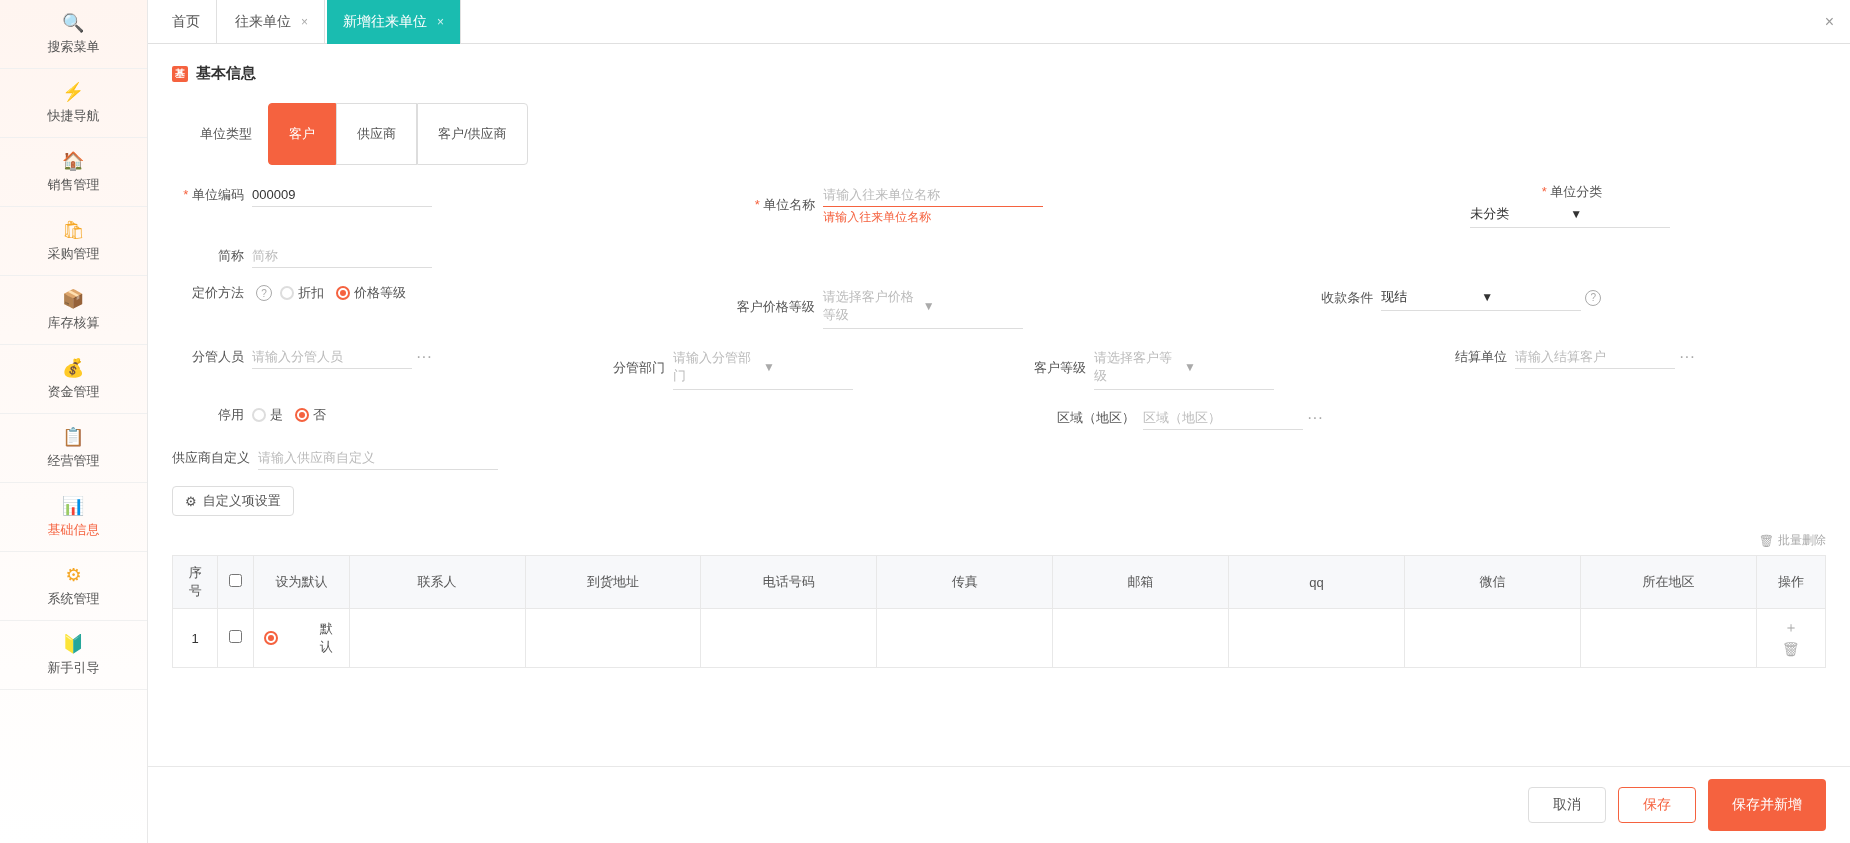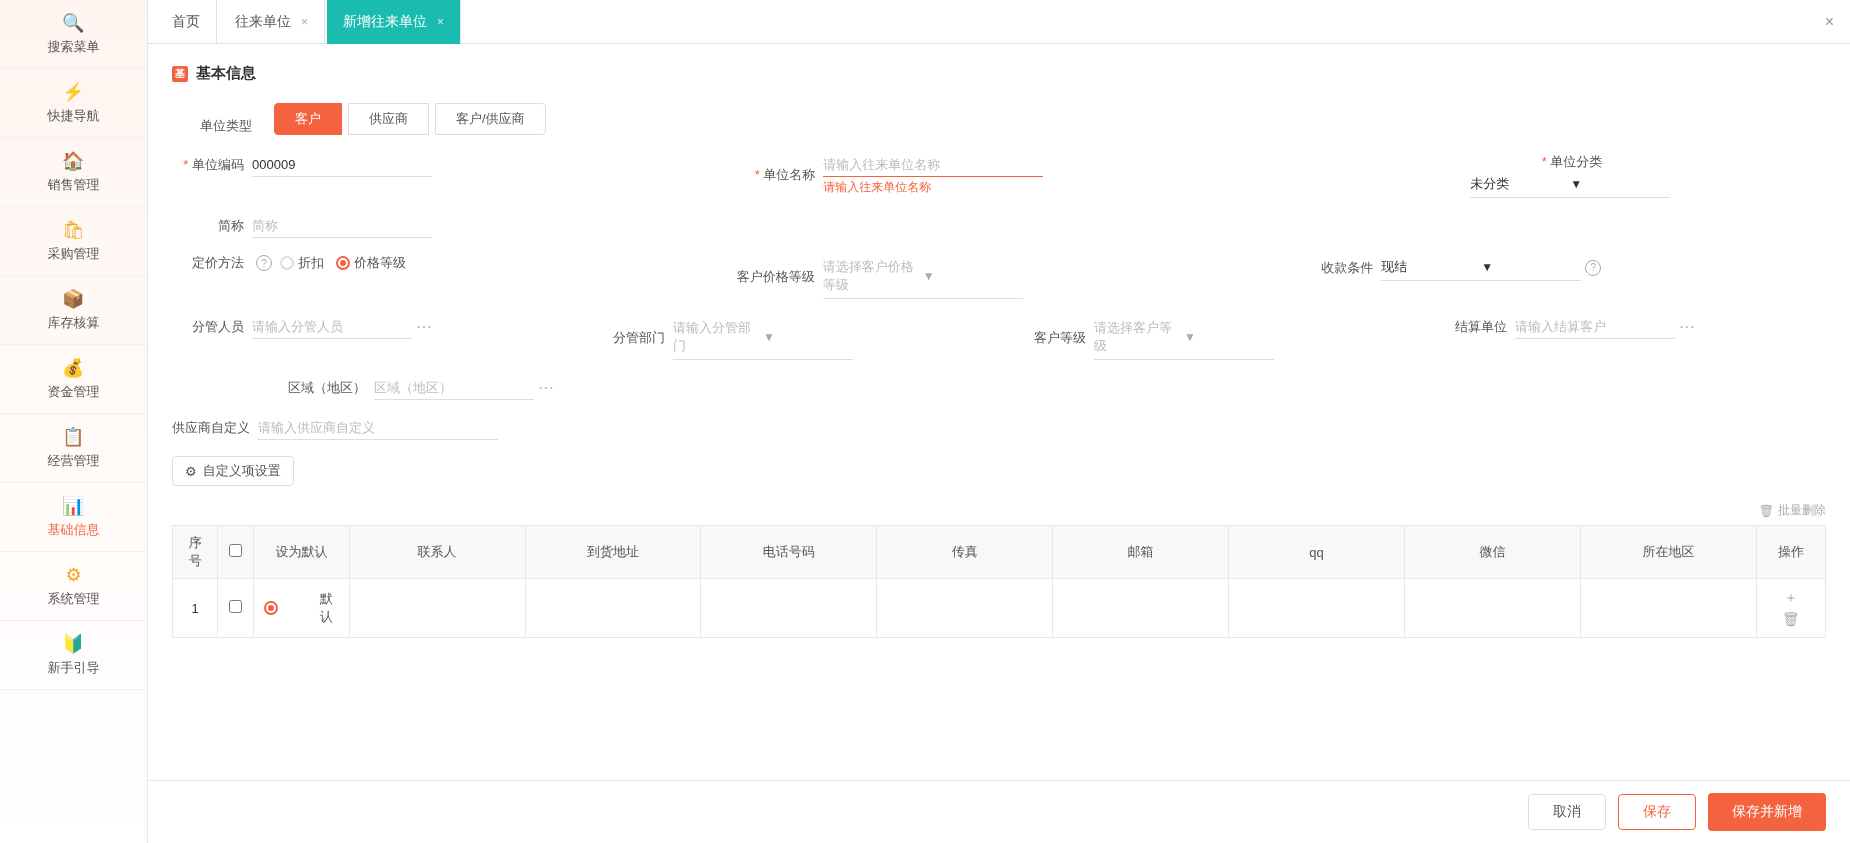--- a/index.html
+++ b/index.html
@@ -105,33 +105,33 @@
       align-items: center;
       justify-content: center;
       color: #fff;
       font-size: 10px;
       font-weight: bold;
     }
 
     
     .unit-type-row {
       display: flex;
-      align-items: flex-end;
+      align-items: center;
       margin-bottom: 18px;
-      gap: 6px;
+      gap: 0;
     }
     .unit-type-label {
       width: 80px;
       text-align: right;
       color: #555;
       font-size: 13px;
       margin-right: 16px;
     }
     .type-btn {
-      padding: 6px 20px;
+      padding: 21px 20px;
       border: 1px solid #ddd;
       cursor: pointer;
       font-size: 13px;
       background: #fff;
       color: #555;
     }
     .type-btn:first-of-type { border-radius: 4px 0 0 4px; }
     .type-btn:last-of-type { border-radius: 0 4px 4px 0; }
     .type-btn.active { background: #f5623f; color: #fff; border-color: #f5623f; }
 
@@ -341,21 +341,21 @@
       padding: 8px 24px;
       border: none;
       border-radius: 4px;
       background: #fff;
       font-size: 14px;
       color: #f5623f;
       cursor: pointer;
       border: 1px solid #f5623f;
     }
     .btn-save-new {
-      padding: 10px 24px;
+      padding: 17px 24px;
       border: none;
       border-radius: 4px;
       background: #f5623f;
       font-size: 14px;
       color: #fff;
       cursor: pointer;
       text-align: center;
     }
 
     .scrollbar-area { overflow-y: auto; }
@@ -547,20 +547,33 @@
         <input class="field-input" style="width: 160px;" placeholder="请输入结算客户">
         <span class="more-btn">···</span>
       </div>
     </div>
 
     
 
     
     <div class="form-row">
 
+      <div class="form-field">
+        <span class="field-label">停用</span>
+        <div class="radio-group">
+          <div class="radio-item">
+            <div class="radio-circle"></div>
+            <span>是</span>
+          </div>
+          <div class="radio-item">
+            <div class="radio-circle checked"></div>
+            <span>否</span>
+          </div>
+        </div>
+      </div>
 
       <div class="form-field" style="margin-left:80px;padding-left:36px;">
         <span class="field-label">区域（地区）</span>
         <input class="field-input" style="width: 160px;" placeholder="区域（地区）">
         <span class="more-btn">···</span>
       </div>
 
     </div>
 
     

